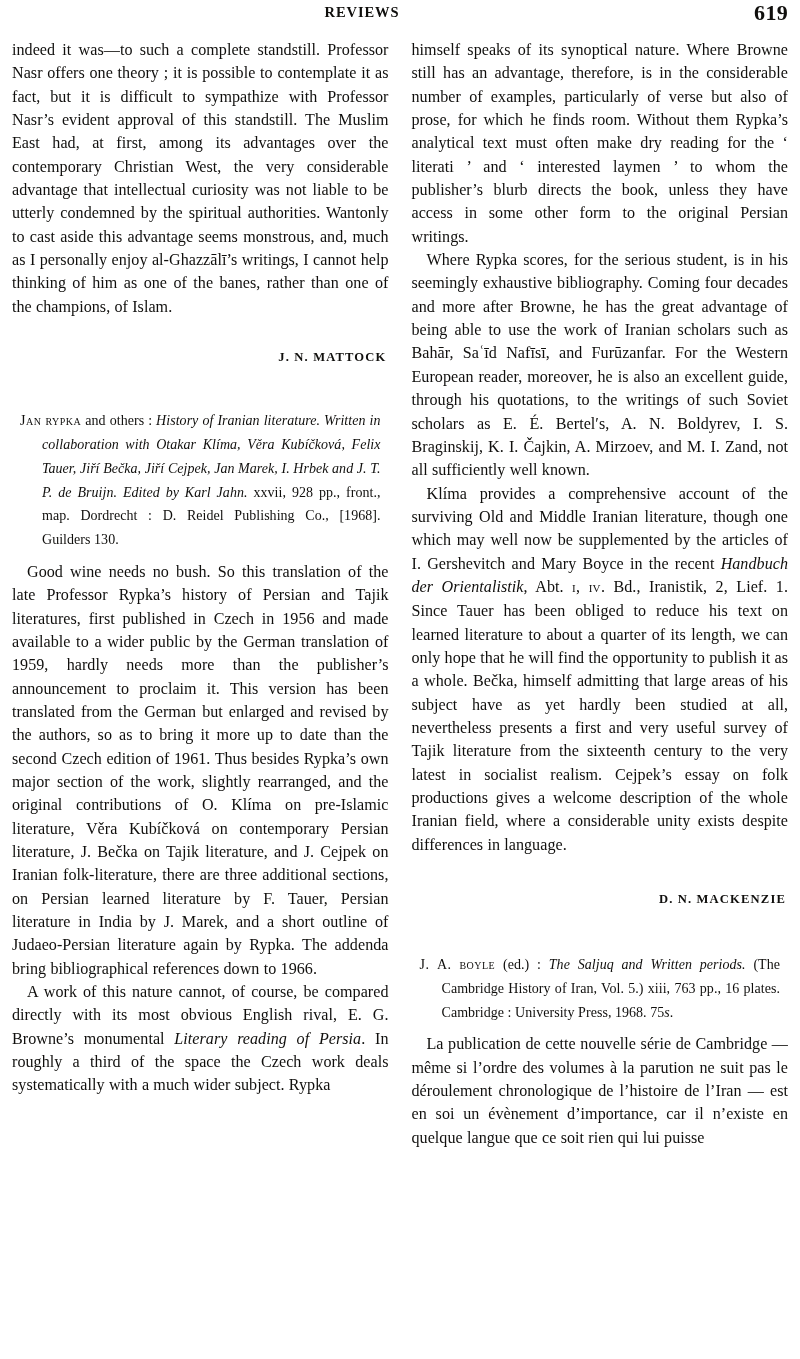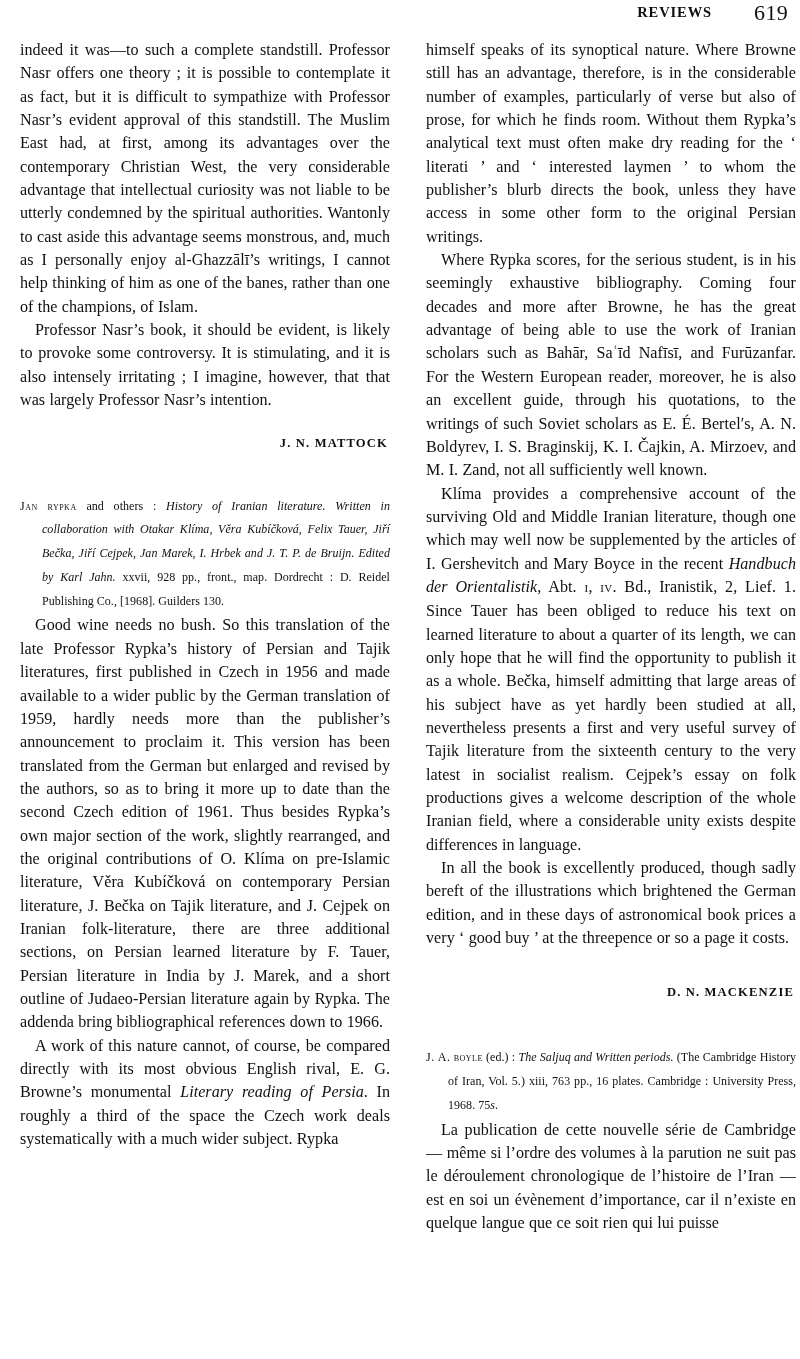--- a/index.html
+++ b/index.html
@@ -30,45 +30,45 @@
     left: 12px;
     top: 2px;
     width: 776px;
     height: 24px;
   }
   .running-head .rh-title {
     position: absolute;
     left: 0;
     top: 2px;
     width: 700px;
-    text-align: right;
+    text-align: center;
     font-size: 14.5px;
     font-weight: bold;
     letter-spacing: 0.9px;
     font-variant: small-caps;
     text-transform: uppercase;
   }
   .running-head .rh-folio {
     position: absolute;
     right: 0;
     top: -2px;
     font-size: 22px;
-    font-weight: normal;
+    font-weight: bold;
     letter-spacing: 0.3px;
   }
 
   
   .columns {
     position: absolute;
-    left: 20px;
+    left: 12px;
     top: 38px;
     width: 776px;
     height: 1315px;
     display: flex;
-    gap: 36px;
+    gap: 23px;
   }
   .col {
     width: 378px;
     position: relative;
   }
 
   
   p.para {
     margin: 0;
     font-size: 16.1px;
@@ -88,27 +88,27 @@
 
   .sig {
     margin: 0;
     font-size: 12.6px;
     font-weight: bold;
     letter-spacing: 1.15px;
     text-align: right;
     text-transform: uppercase;
     padding-right: 2px;
   }
-  .sig.sp-top-a { margin-top: 24px; }
+  .sig.sp-top-a { margin-top: 32px; }
   .sig.sp-top-b { margin-top: 36px; }
 
   
   .citation {
-    margin: 0;
-    font-size: 12px;
+    margin: 8px;
+    font-size: 14px;
     line-height: 23.8px;
     text-align: justify;
     padding-left: 22px;
     text-indent: -22px;
     letter-spacing: 0.04px;
   }
   .citation .au {
     font-variant: small-caps;
     text-transform: lowercase;
     letter-spacing: 0.5px;
@@ -139,41 +139,39 @@
     <div class="rh-title">REVIEWS</div>
     <div class="rh-folio">619</div>
   </div>
 
   <div class="columns">
 
     <div class="col">
 
       <p class="para cont">indeed it was—to such a complete standstill. Professor Nasr offers one theory ; it is possible to contemplate it as fact, but it is difficult to sympathize with Professor Nasr’s evident approval of this standstill. The Muslim East had, at first, among its advantages over the contemporary Christian West, the very considerable advantage that intellectual curiosity was not liable to be utterly condemned by the spiritual authorities. Wantonly to cast aside this advantage seems monstrous, and, much as I personally enjoy al-Ghazzālī’s writings, I cannot help thinking of him as one of the banes, rather than one of the champions, of Islam.</p>
 
-      <p class="para indent">Professor Nasr’s book, it should be evident, is likely to provoke some controversy. It is stimulating, and it is also intensely irritating ; I imagine, however, that that was largely Professor Nasr’s intention.</p>
 
       <p class="sig sp-top-a">J. N. MATTOCK</p>
 
       <p class="citation gap-before-citation-a"><span class="au au-first">Jan</span><span>&nbsp;</span><span class="au">Rypka</span><span> and others : </span><span class="ti">History of Iranian literature. Written in collaboration with Otakar Klíma, Věra Kubíčková, Felix Tauer, Jiří Bečka, Jiří Cejpek, Jan Marek, I. Hrbek and J. T. P. de Bruijn. Edited by Karl Jahn.</span><span> xxvii, 928 pp., front., map. Dordrecht : D. Reidel Publishing Co., [1968].  Guilders 130.</span></p>
 
       <p class="para indent gap-after-citation-a">Good wine needs no bush. So this translation of the late Professor Rypka’s history of Persian and Tajik literatures, first published in Czech in 1956 and made available to a wider public by the German translation of 1959, hardly needs more than the publisher’s announcement to proclaim it. This version has been translated from the German but enlarged and revised by the authors, so as to bring it more up to date than the second Czech edition of 1961. Thus besides Rypka’s own major section of the work, slightly rearranged, and the original contributions of O. Klíma on pre-Islamic literature, Věra Kubíčková on contemporary Persian literature, J. Bečka on Tajik literature, and J. Cejpek on Iranian folk-literature, there are three additional sections, on Persian learned literature by F. Tauer, Persian literature in India by J. Marek, and a short outline of Judaeo-Persian literature again by Rypka. The addenda bring bibliographical references down to 1966.</p>
 
       <p class="para indent"><span>A work of this nature cannot, of course, be compared directly with its most obvious English rival, E. G. Browne’s monumental </span><span class="ital">Literary reading of Persia</span><span>. In roughly a third of the space the Czech work deals systematically with a much wider subject. Rypka</span></p>
 
     </div>
 
     <div class="col">
 
       <p class="para cont">himself speaks of its synoptical nature. Where Browne still has an advantage, therefore, is in the considerable number of examples, particularly of verse but also of prose, for which he finds room. Without them Rypka’s analytical text must often make dry reading for the ‘ literati ’ and ‘ interested laymen ’ to whom the publisher’s blurb directs the book, unless they have access in some other form to the original Persian writings.</p>
 
       <p class="para indent">Where Rypka scores, for the serious student, is in his seemingly exhaustive bibliography. Coming four decades and more after Browne, he has the great advantage of being able to use the work of Iranian scholars such as Bahār, Saʿīd Nafīsī, and Furūzanfar. For the Western European reader, moreover, he is also an excellent guide, through his quotations, to the writings of such Soviet scholars as E. É. Bertel′s, A. N. Boldyrev, I. S. Braginskij, K. I. Čajkin, A. Mirzoev, and M. I. Zand, not all sufficiently well known.</p>
 
       <p class="para indent"><span>Klíma provides a comprehensive account of the surviving Old and Middle Iranian literature, though one which may well now be supplemented by the articles of I. Gershevitch and Mary Boyce in the recent </span><span class="ital">Handbuch der Orientalistik</span><span>, Abt. </span><span class="sc-num">i</span><span>, </span><span class="sc-num">iv</span><span>. Bd., Iranistik, 2, Lief. 1. Since Tauer has been obliged to reduce his text on learned literature to about a quarter of its length, we can only hope that he will find the opportunity to publish it as a whole. Bečka, himself admitting that large areas of his subject have as yet hardly been studied at all, nevertheless presents a first and very useful survey of Tajik literature from the sixteenth century to the very latest in socialist realism. Cejpek’s essay on folk productions gives a welcome description of the whole Iranian field, where a considerable unity exists despite differences in language.</span></p>
 
-      <p class="para indent">In all the book is excellently produced, though sadly bereft of the illustrations which brightened the German edition, and in these days of astronomical book prices a very ‘ good buy ’ at the threepence or so a page it costs.</p>
 
       <p class="sig sp-top-b">D. N. MACKENZIE</p>
 
       <p class="citation gap-before-citation-b"><span class="au au-first">J. A.</span><span>&nbsp;</span><span class="au">Boyle</span><span> (ed.) : </span><span class="ti">The Saljuq and Written periods.</span><span> (The Cambridge History of Iran, Vol. 5.) xiii, 763 pp., 16 plates. Cambridge : University Press, 1968. 75</span><span class="ital">s</span><span>.</span></p>
 
       <p class="para indent gap-after-citation-b">La publication de cette nouvelle série de Cambridge — même si l’ordre des volumes à la parution ne suit pas le déroulement chronologique de l’histoire de l’Iran — est en soi un évènement d’importance, car il n’existe en quelque langue que ce soit rien qui lui puisse</p>
 
     </div>
 
   </div>

